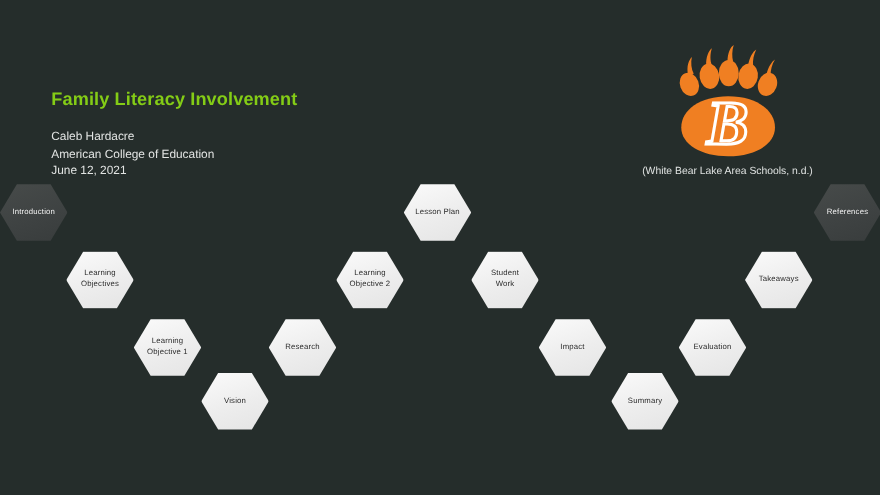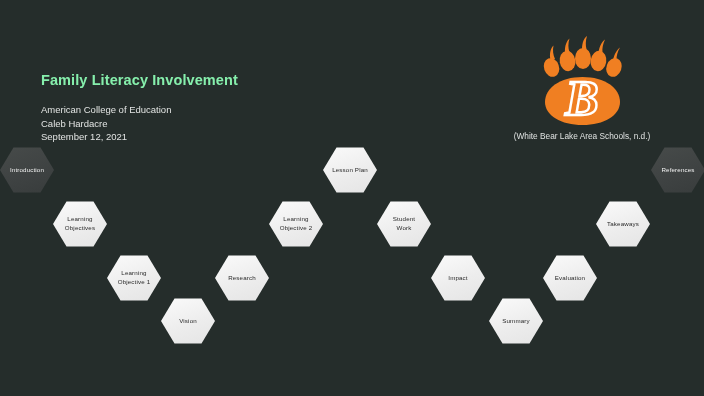--- a/index.html
+++ b/index.html
@@ -20,21 +20,21 @@
 
   
   #title-block {
     position: absolute;
     left: 41px;
     top: 72px;
   }
   #deck-title {
     font-size: 14.5px;
     font-weight: bold;
-    color: #86efac;
+    color: #84cc16;
     letter-spacing: 0.1px;
     line-height: 1.2;
     margin: 0 0 14px 0;
     white-space: nowrap;
   }
   .byline-line {
     font-size: 9.5px;
     color: #e2e4e3;
     line-height: 1.42;
     white-space: nowrap;
@@ -88,23 +88,23 @@
   .hex.light .hex-label { color: #2a2a2a; }
   .hex.dark  .hex-label { color: #f2f2f2; }
 </style>
 </head>
 <body>
 
 <div id="stage" style="background: rgb(37, 45, 43);">
 
   <div id="title-block">
     <div id="deck-title">Family Literacy Involvement</div>
+    <div class="byline-line">Caleb Hardacre</div>
     <div class="byline-line">American College of Education</div>
-    <div class="byline-line">Caleb Hardacre</div>
-    <div class="byline-line">September 12, 2021</div>
+    <div class="byline-line">June 12, 2021</div>
   </div>
 
   <div id="logo-block">
     <svg id="paw-logo" width="92" height="90" viewBox="0 0 92 90" aria-hidden="true">
       <g fill="#f07f22">
 
         <path d="M14.5 24 C13 17 15 12 17.5 9.5 C16.5 14 17 19 19 23 Z"></path>
         <path d="M29 16.5 C28.5 9.5 31 4.5 33.5 2.5 C32 7 32 12.5 33.5 16 Z"></path>
         <path d="M46 13.5 C46 6 48.5 1.5 51 0 C49.5 4.5 49.5 9.5 50.5 13.2 Z"></path>
         <path d="M62.5 16.5 C63.5 9.5 66.5 5 69 3.5 C67 7.5 66 12.5 66.5 16.3 Z"></path>

